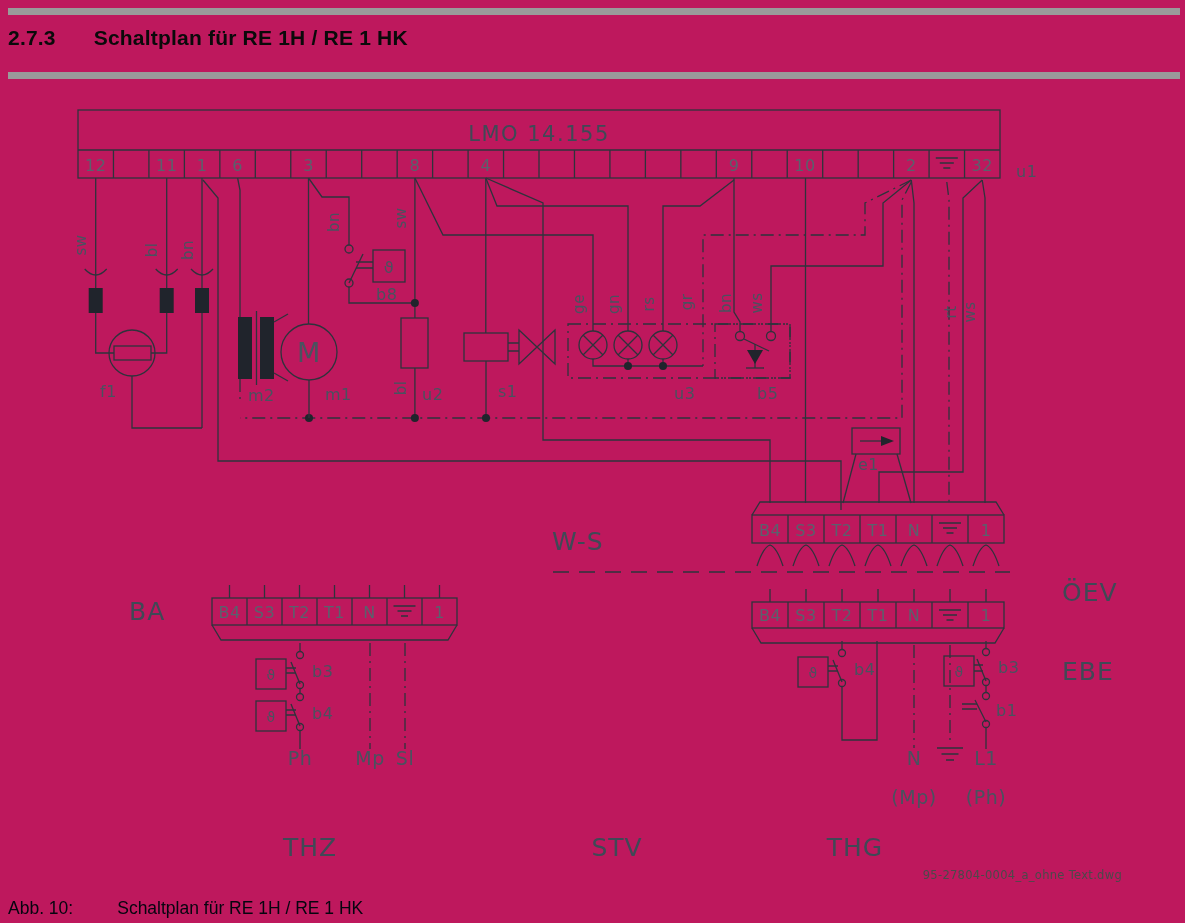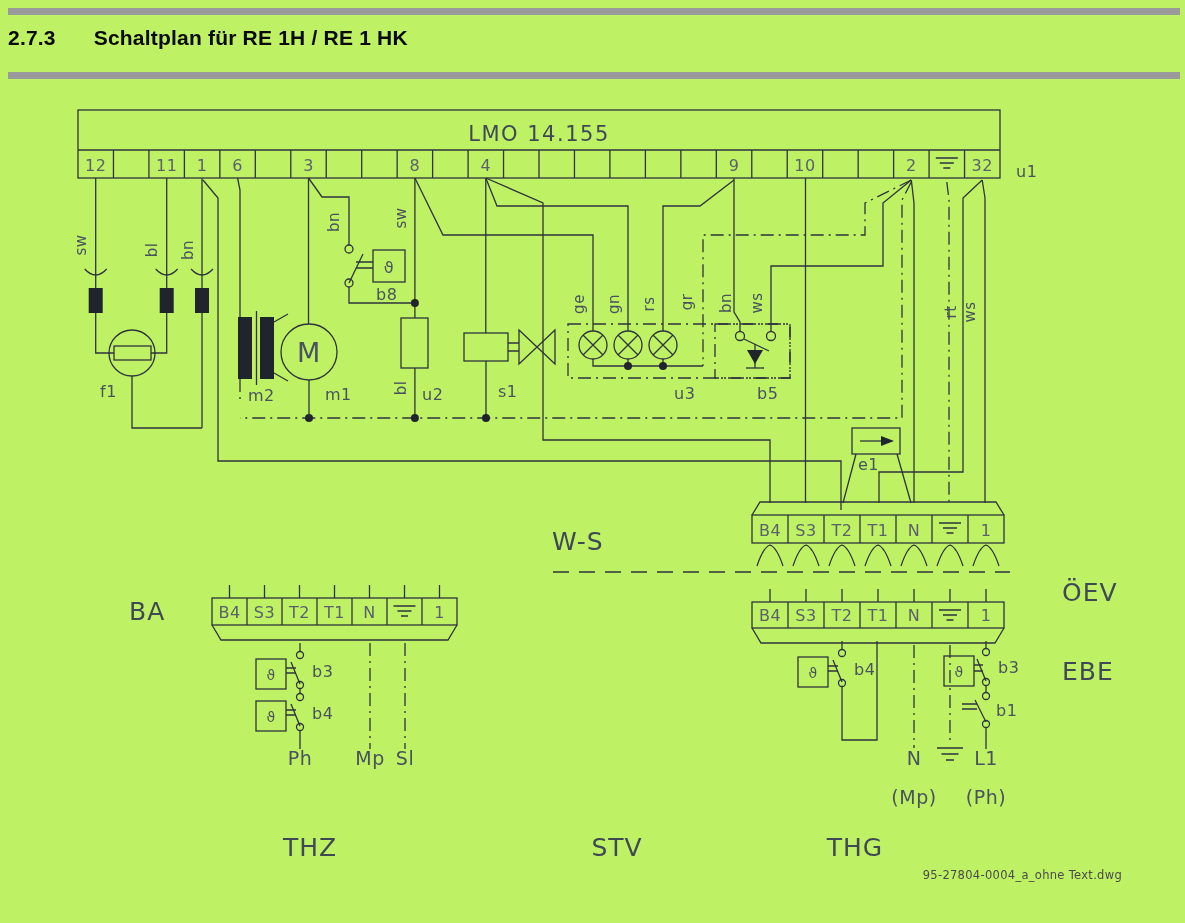--- a/index.html
+++ b/index.html
@@ -1,16 +1,16 @@
 <!DOCTYPE html>
 <html><head>
 <meta charset="utf-8">
 <style>
   html,body{margin:0;padding:0;background:#fff;}
-  #page{position:relative;width:1185px;height:923px;background:#bef264;overflow:hidden;
+  #page{position:relative;width:1185px;height:923px;background:#be185d;overflow:hidden;
         font-family:"DejaVu Sans",sans-serif;}
   .rule{position:absolute;left:8px;width:1172px;height:7px;background:#9a9a9a;}
   #rule-top{top:8px;}
   #rule-bottom{top:72px;}
   #doc-title{position:absolute;top:26px;left:8px;font-family:"Liberation Sans",sans-serif;
              font-weight:bold;font-size:21px;color:#0a0a0a;letter-spacing:.2px;}
   #doc-title .sec{margin-right:38px;}
   #caption{position:absolute;top:898px;left:8px;font-family:"Liberation Sans",sans-serif;
            font-size:17.5px;color:#05050f;}
   #caption .cap-label{margin-right:44px;}
@@ -402,13 +402,16 @@
           </g>
           <path d="M950,589 V602" class="sym"></path>
           <path d="M968,602 V628" class="sym"></path>
           <text x="986" y="621" text-anchor="middle" class="num">1</text>
           <path d="M986,589 V602" class="sym"></path>
           <path d="M752,628 L761,643 H995 L1004,628" class="sym"></path>
         </g>
       </g>
   </svg>
 
+  <div id="caption">
+    <span class="cap-label">Abb. 10:</span><span>Schaltplan für RE 1H / RE 1 HK</span>
+  </div>
 </div>
 
 </body></html>

